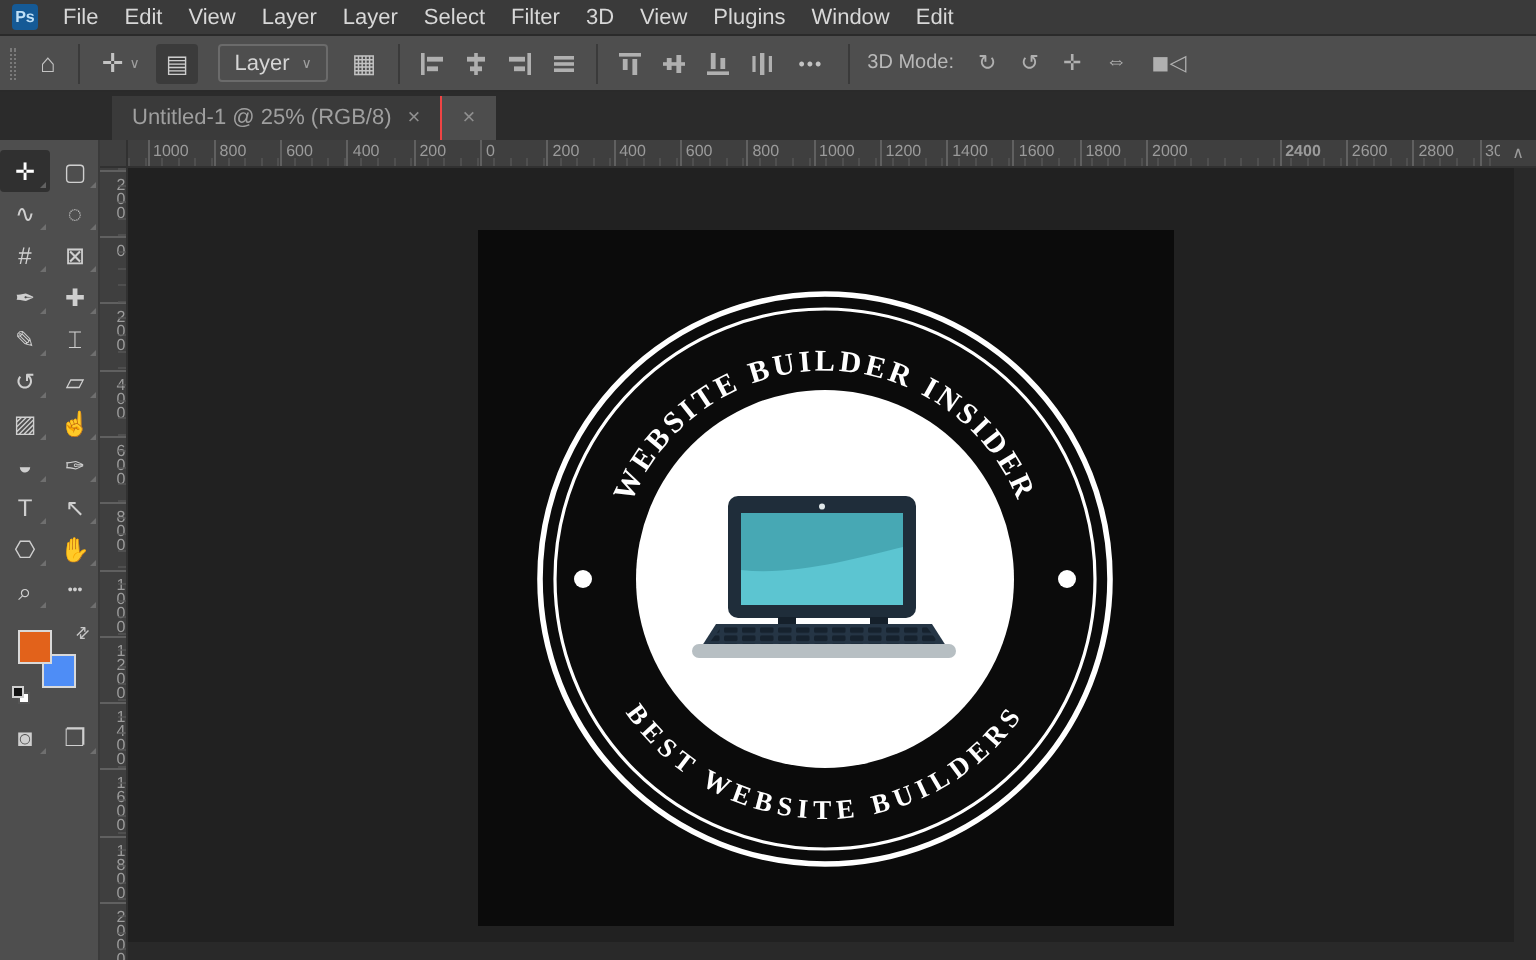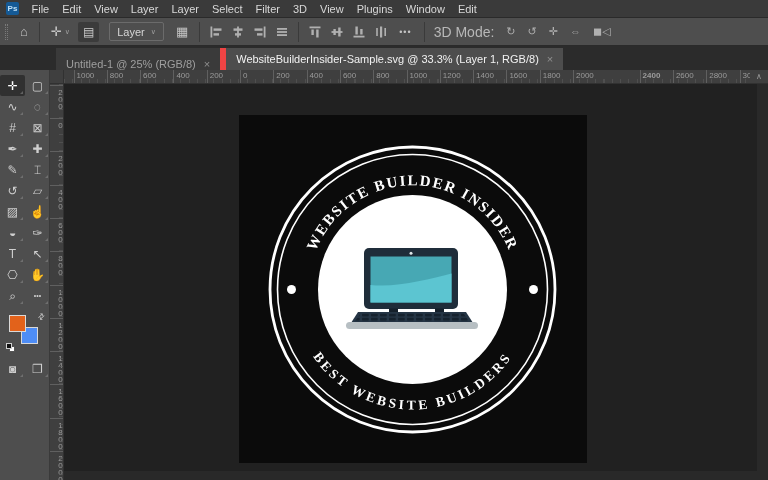--- a/index.html
+++ b/index.html
@@ -20,28 +20,28 @@
   .chev { color:#9f9f9f; font-size:7px; margin-left:-3px; margin-right:4px; }
   .boxed { background:#3b3b3b; border-radius:2px; margin:0 4px; padding:0 5px; line-height:20px; height:20px; display:flex; align-items:center; font-size:12px; color:#cdcdcd; }
   .dropdown { display:flex; align-items:center; gap:6px; border:1px solid #6b6b6b; border-radius:2px; height:19px; padding:0 7px; margin:0 6px; color:#d6d6d6; font-size:11px; }
   .dropdown .chev { margin:0; }
   .aicon { width:14px; height:14px; margin:0 4px; display:inline-block; }
   .aicon svg { display:block; }
   .rot90 { transform:rotate(90deg); }
   .rotm90 { transform:rotate(-90deg); }
   .flipx { transform:scaleX(-1); }
   .ellipsis-btn { color:#c3c3c3; font-size:9px; letter-spacing:1px; padding:0 7px; }
-  .mode3d-label { color:#b8b8b8; font-size:14px; margin:0 6px 0 4px; }
+  .mode3d-label { color:#b8b8b8; font-size:10px; margin:0 6px 0 4px; }
   .m3icon { color:#b0b0b0; font-size:11px; padding:0 6px; }
 
   
   .tabbar { position:absolute; left:0; top:46px; width:768px; height:24px; background:#2b2b2b; display:flex; align-items:flex-end; }
   .tabs { display:flex; margin-left:56px; height:22px; }
   .tab { display:flex; align-items:center; gap:8px; padding:0 10px; font-size:11px; height:22px; white-space:nowrap; }
-  .tab.inactive { background:#3a3a3a; color:#9f9f9f; border-right:6px solid #ef4444;align-items:flex-end; }
+  .tab.inactive { background:#3a3a3a; color:#9f9f9f; border-right:1px solid #ef4444; }
   .tab.active { background:#4d4d4d; color:#f2f2f2; }
   .tab-close { font-size:11px; color:#8f8f8f; cursor:default; }
 
   
   .toolbar { position:absolute; left:0; top:70px; width:50px; height:410px; background:#4e4e4e; border-right:1px solid #3a3a3a; }
   .tool-grid { display:grid; grid-template-columns:25px 25px; padding-top:5px; }
   .tool { height:21px; display:flex; align-items:center; justify-content:center; position:relative; border-radius:2px; }
   .tool .tglyph { color:#cfcfcf; font-size:12px; line-height:1; }
   .tool.selected { background:#303030; }
   .tool.selected .tglyph { color:#ffffff; }
@@ -199,21 +199,20 @@
       </div>
   </div>
 
   <div class="tabbar">
     <div class="tabs">
       <div class="tab inactive">
         <span>Untitled-1 @ 25% (RGB/8)</span>
         <span class="tab-close">×</span>
       </div>
       <div class="tab active">
-        <span>WebsiteBuilderInsider-Sample.svg @ 33.3% (Layer 1, RGB/8)</span>
         <span class="tab-close">×</span>
       </div>
     </div>
   </div>
 
   <div class="toolbar">
     <div class="tool-grid" id="tool-grid">
         <div class="tool selected">
           <span class="tglyph">✛</span>
         </div>

